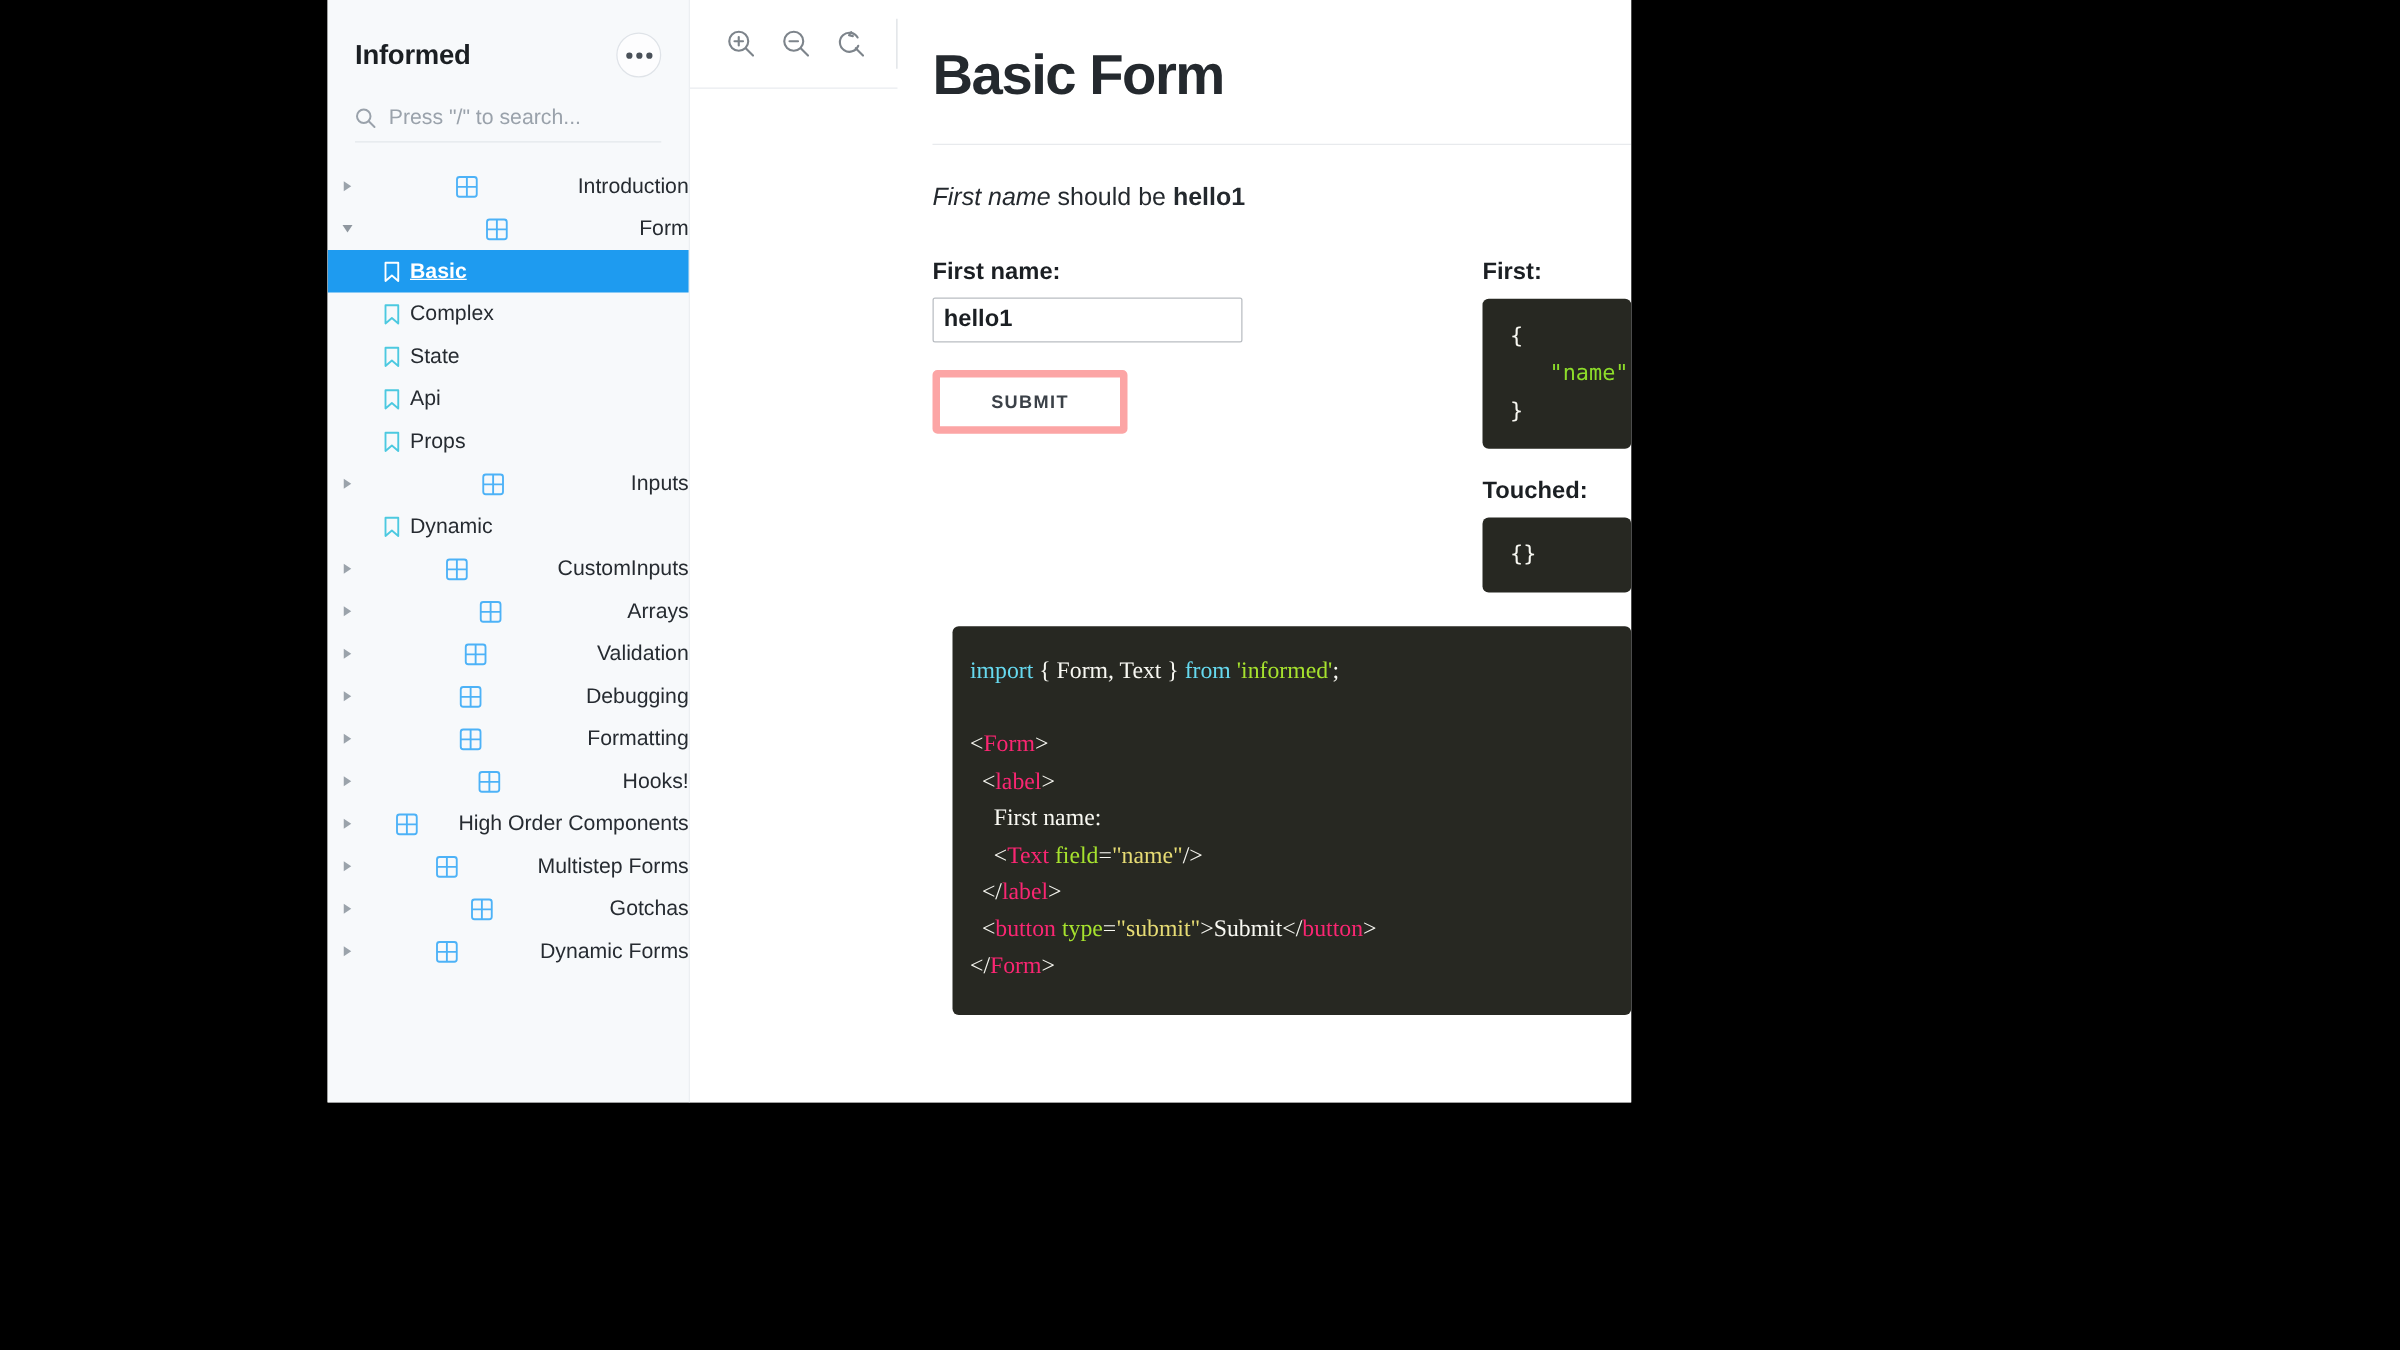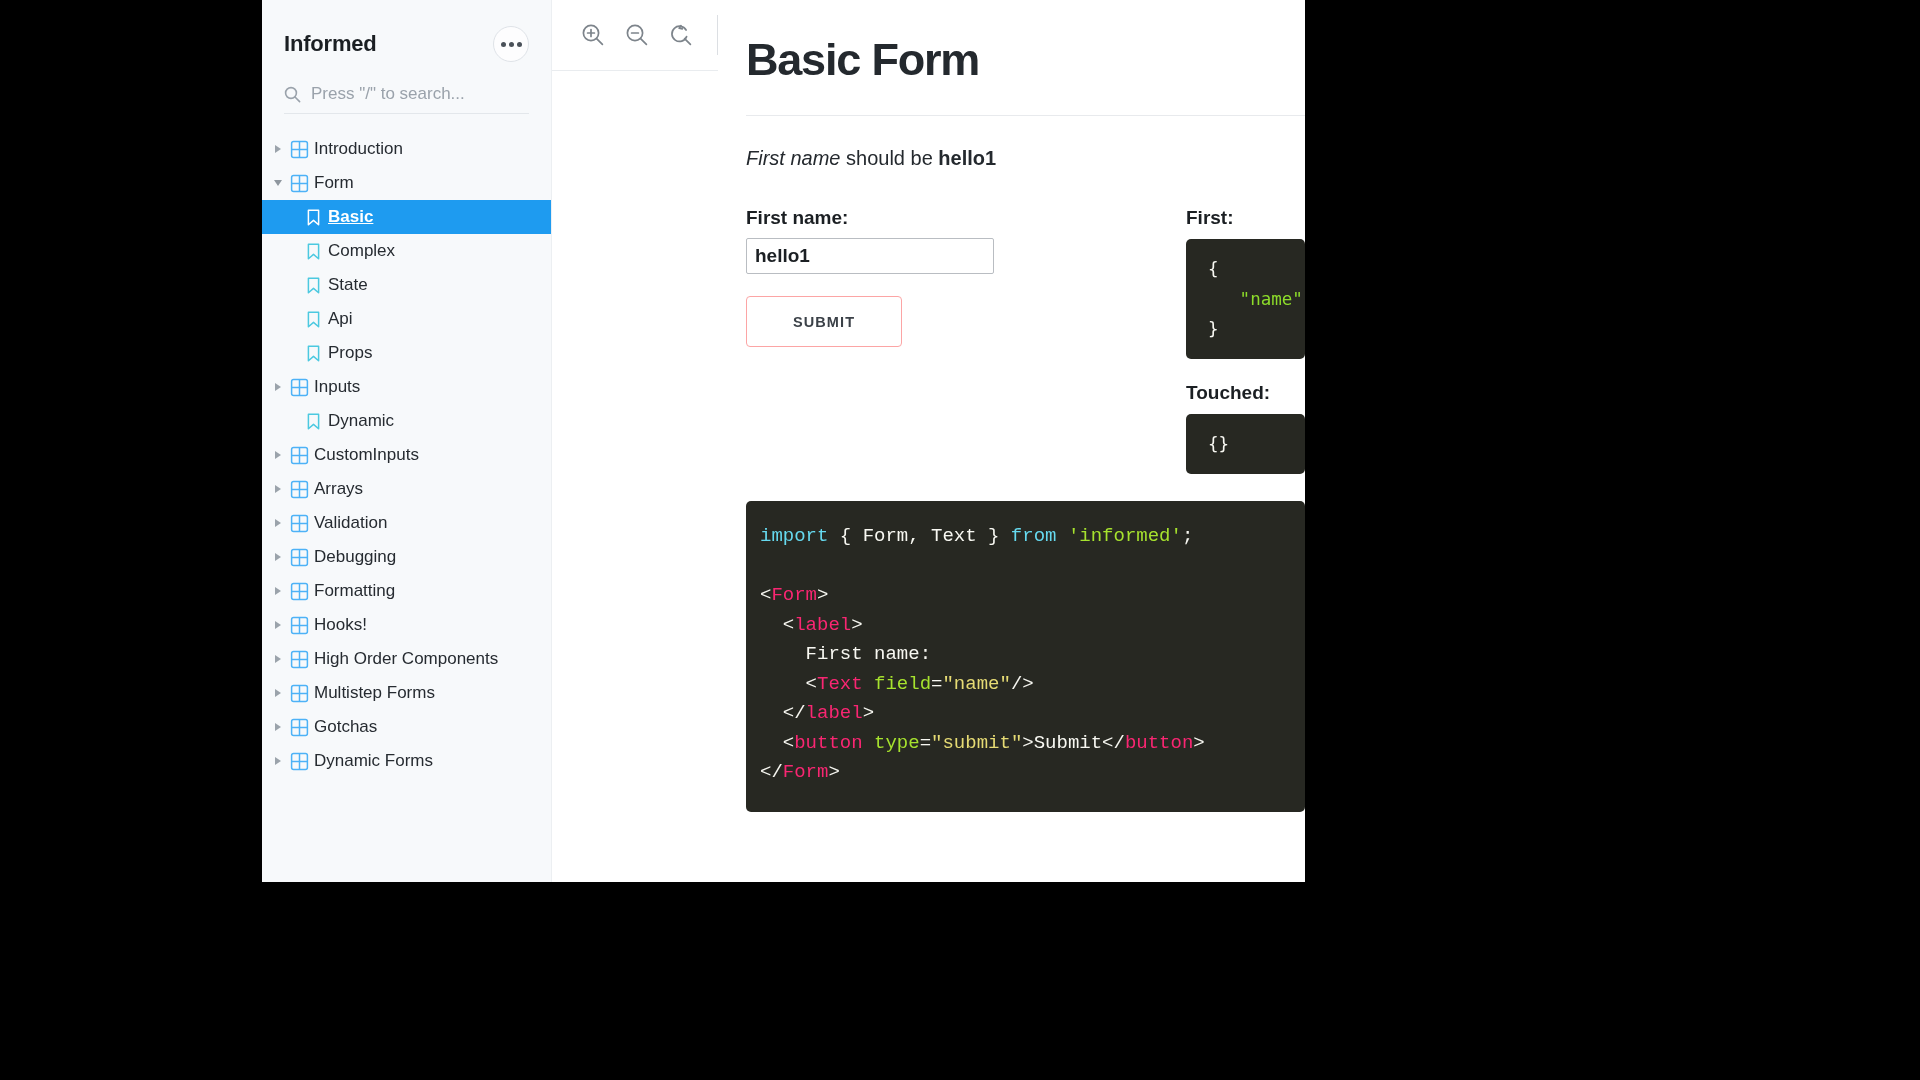--- a/index.html
+++ b/index.html
@@ -64,21 +64,21 @@
   .nav { margin-top: 18px; }
   .nav-item {
     display: flex; align-items: center;
     height: 34px;
     padding-left: 8px;
     cursor: pointer;
     font-size: 17px;
     color: #262b31;
     white-space: nowrap;
   }
-  .nav-item.lvl1 { padding-left: 8px; }
+  .nav-item.lvl1 { padding-left: 8px; justify-content: space-between; }
   .nav-item.lvl2 { padding-left: 38px; }
   .nav-item.active { background: #1e9bf0; color: #fff; font-weight: bold; text-decoration: underline; }
   .caret {
     width: 16px; flex: 0 0 16px;
     display: flex; align-items: center; justify-content: center;
   }
   .caret .tri-r {
     width: 0; height: 0;
     border-left: 6px solid #9ba3ab;
     border-top: 4.5px solid transparent;
@@ -156,21 +156,21 @@
     font-family: "Liberation Sans", sans-serif;
     font-size: 19px; font-weight: bold;
     color: #1b1f23;
     padding: 0 8px;
     outline: none;
     background: #fff;
   }
   .submit-btn {
     margin-top: 22px;
     width: 156px; height: 51px;
-    border: 1px solid #fca5a5;
+    border: 6px solid #fca5a5;
     border-radius: 4px;
     background: #fff;
     font-family: "Liberation Sans", sans-serif;
     font-size: 14.5px; font-weight: bold;
     letter-spacing: 1.1px;
     color: #3b4148;
     cursor: pointer;
   }
 
   .panel-label {
@@ -186,25 +186,25 @@
     line-height: 30px;
     color: #f8f8f2;
     white-space: pre;
     overflow: hidden;
   }
   .code-panel .str { color: #8ddc2a; }
   .code-panel .pun { color: #f8f8f2; }
   .panel-gap { height: 23px; }
 
   .codeblock {
-    margin: 27px 0 0 0;
+    margin: 27px 0 0 16px;
     background: #272822;
     border-radius: 5px;
     padding: 21px 0 24px 14px;
-    font-family: Liberation Mono, monospace;
+    font-family: Liberation Serif, serif;
     font-size: 19px;
     line-height: 29.5px;
     color: #f8f8f2;
     white-space: pre;
     overflow: hidden;
   }
   .kw   { color: #66d9ef; }
   .tag  { color: #f92672; }
   .attr { color: #a6e22e; }
   .val  { color: #e6db74; }

